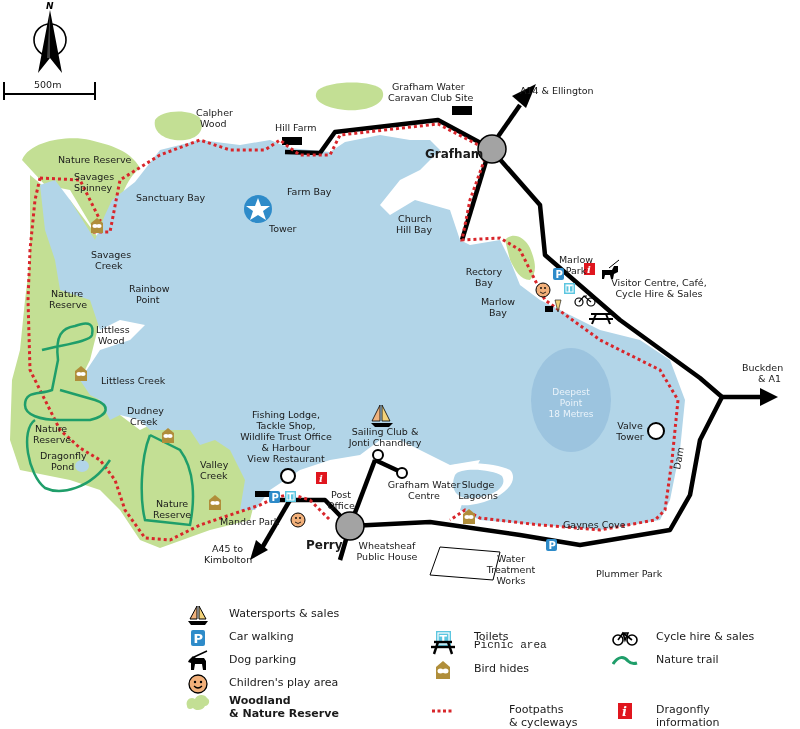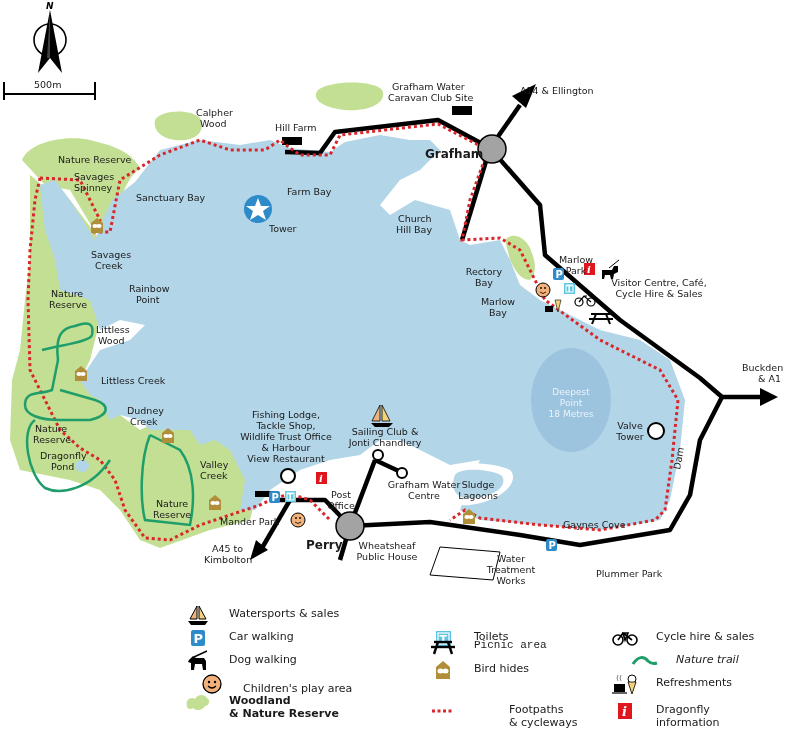--- a/index.html
+++ b/index.html
@@ -240,23 +240,23 @@
     </div>
     <span class="lg-text">Car walking</span>
   </div>
   <div class="lg-item" style="left:183px;top:50px;">
     <div class="lg-icon">
       <svg width="24" height="22" viewBox="0 0 24 22">
           <path d="M3,10 L7,6 L10,8 L18,8 L20,11 L20,20 L17,20 L16,14 L9,14 L8,20 L5,20 L5,13 L2,12 Z" fill="#000"></path>
           <line x1="8" y1="7" x2="21" y2="1" stroke="#000" stroke-width="1.4"></line>
         </svg>
     </div>
-    <span class="lg-text">Dog walking</span>
-  </div>
-  <div class="lg-item" style="left:197px;top:73px;align-items:flex-end;">
+    <span class="lg-text">Dog parking</span>
+  </div>
+  <div class="lg-item" style="left:183px;top:73px;">
     <div class="lg-icon">
       <svg width="20" height="20" viewBox="0 0 20 20">
           <circle cx="10" cy="10" r="9" fill="#f2b07a" stroke="#000" stroke-width="1.3"></circle>
           <circle cx="7" cy="8" r="1.2"></circle>
           <circle cx="13" cy="8" r="1.2"></circle>
           <path d="M6,12 Q10,16 14,12" fill="none" stroke="#000" stroke-width="1.2"></path>
         </svg>
     </div>
     <span class="lg-text">Children's play area</span>
   </div>
@@ -318,39 +318,27 @@
       <svg width="26" height="16" viewBox="0 0 26 16">
           <g fill="none" stroke="#000" stroke-width="1.6">
             <circle cx="6" cy="10" r="5"></circle>
             <circle cx="20" cy="10" r="5"></circle>
             <path d="M6,10 L11,3 L20,10 M11,3 L16,3 L13,10 Z"></path>
           </g>
         </svg>
     </div>
     <span class="lg-text">Cycle hire &amp; sales</span>
   </div>
-  <div class="lg-item" style="left:630px;top:50px;font-style:italic;">
+  <div class="lg-item" style="left:610px;top:50px;">
     <div class="lg-icon">
       <svg width="26" height="12" viewBox="0 0 26 12">
           <path d="M1,9 C6,1 12,1 16,6 C19,9 22,9 25,8" fill="none" stroke="#1f9e6a" stroke-width="3"></path>
         </svg>
     </div>
     <span class="lg-text">Nature trail</span>
-  </div>
-  <div class="lg-item" style="left:610px;top:73px;">
-    <div class="lg-icon">
-      <svg width="26" height="22" viewBox="0 0 26 22">
-          <path d="M6,2 Q4,5 6,8 M9,2 Q7,5 9,8" fill="none" stroke="#888" stroke-width="1"></path>
-          <rect x="2" y="11" width="11" height="8" fill="#000"></rect>
-          <line x1="0" y1="20" x2="15" y2="20" stroke="#000" stroke-width="1.2"></line>
-          <circle cx="20" cy="6" r="4" fill="#fff" stroke="#000" stroke-width="1"></circle>
-          <polygon points="16,9 24,9 20,21" fill="#f2d27a" stroke="#000" stroke-width="0.8"></polygon>
-        </svg>
-    </div>
-    <span class="lg-text">Refreshments</span>
   </div>
   <div class="lg-item" style="left:610px;top:100px;">
     <div class="lg-icon">
       <svg width="14" height="16" viewBox="0 0 14 16">
           <rect width="14" height="16" fill="#e0161e"></rect>
           <text x="4" y="13" font-size="13" font-style="italic" font-weight="bold" fill="#fff" font-family="DejaVu Serif, serif">i</text>
         </svg>
     </div>
     <span class="lg-text">Dragonfly
 information</span>

